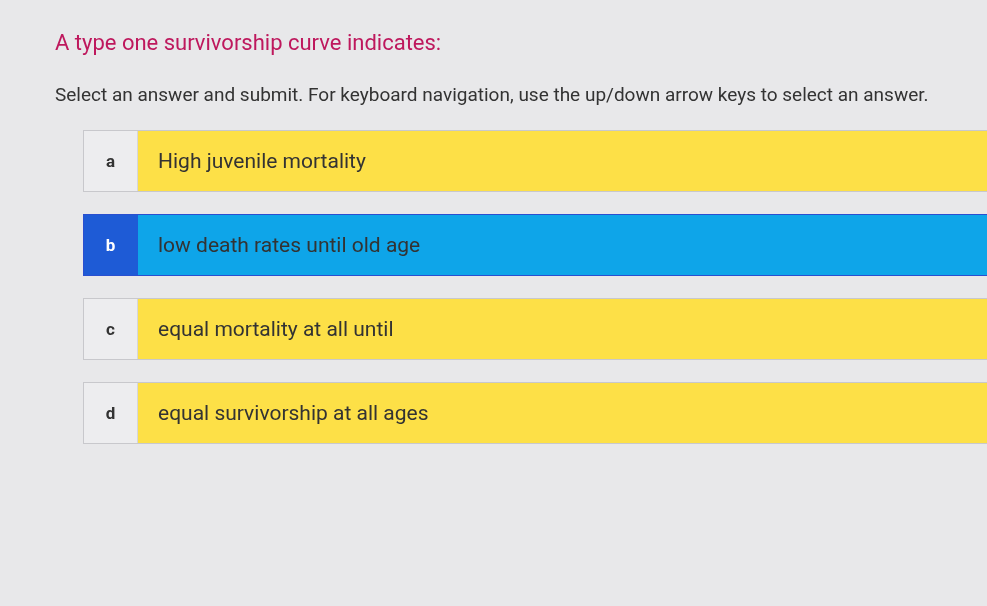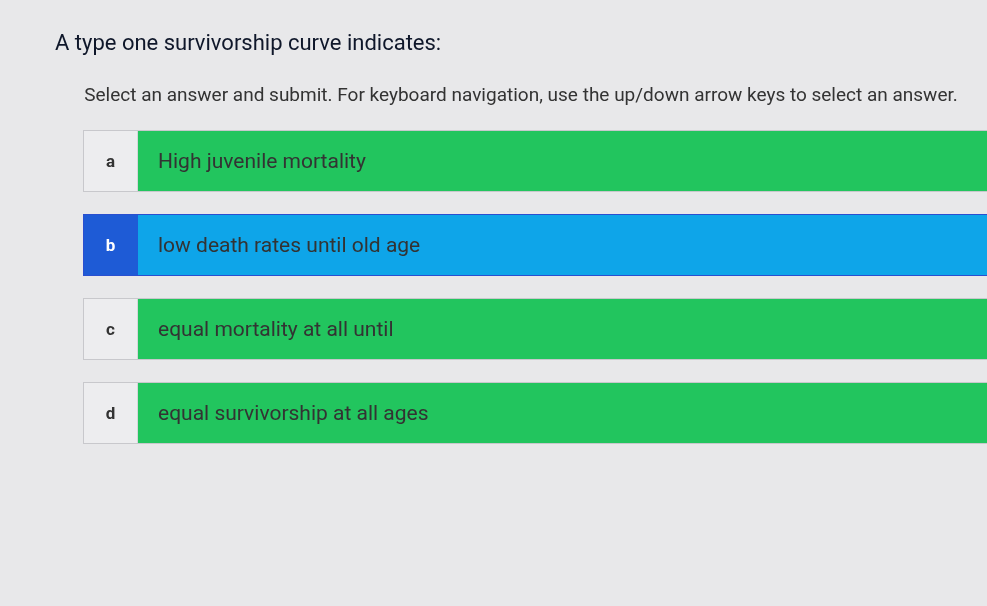--- a/index.html
+++ b/index.html
@@ -9,28 +9,27 @@
       width: 987px;
       height: 606px;
       overflow: hidden;
       padding: 30px 0 30px 55px;
       color: #2a2a2a;
     }
     .question {
       font-size: 22px;
       font-weight: 400;
       margin-bottom: 28px;
-      color: #0f172a;
+      color: #be185d;
     }
     .instructions {
       font-size: 19px;
       font-weight: 400;
       margin-bottom: 24px;
       color: #333;
-      text-align: center;
     }
     .options {
       padding-left: 28px;
     }
     .option {
       display: flex;
       align-items: stretch;
       border: 1px solid #c8c8cc;
       margin-bottom: 22px;
       background: #f2f2f4;
@@ -58,21 +57,21 @@
       color: #fff;
       border-right: 1px solid #1e5bd6;
     }
     .option-text {
       flex: 1;
       display: flex;
       align-items: center;
       padding-left: 20px;
       font-size: 21px;
       color: #333;
-      background: #22c55e;
+      background: #fde047;
     }
     .option.selected .option-text {
       background: #0ea5e9;
     }
   </style>
 </head>
 <body>
 
 <div class="question">A type one survivorship curve indicates:</div>
 <div class="instructions">Select an answer and submit. For keyboard navigation, use the up/down arrow keys to select an answer.</div>

